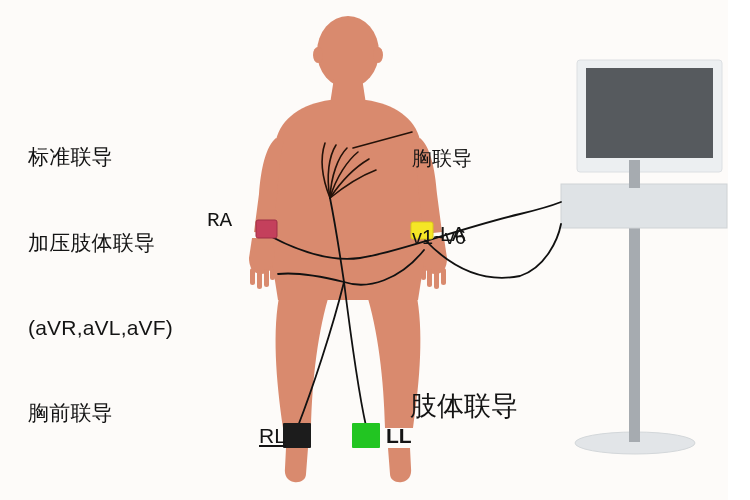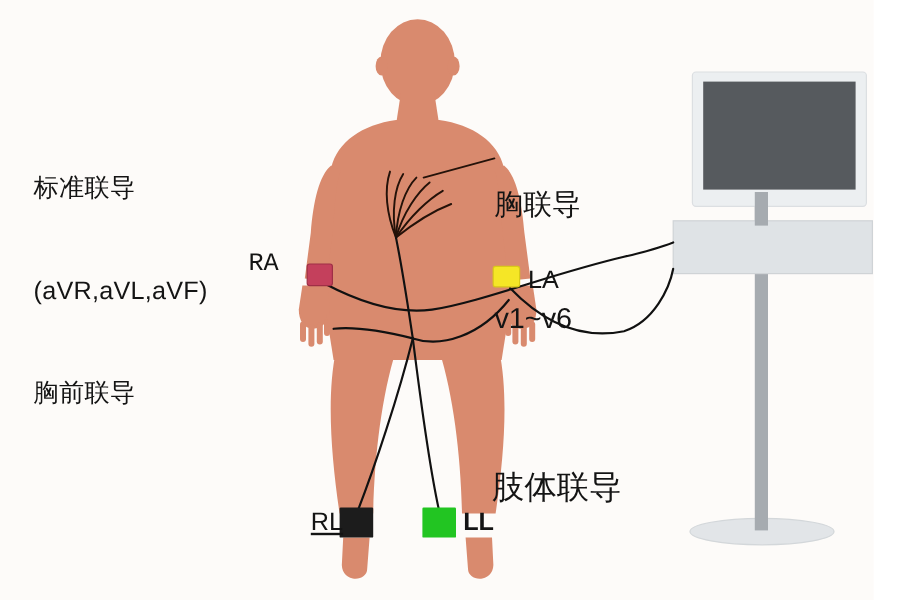--- a/index.html
+++ b/index.html
@@ -33,21 +33,21 @@
   #legend-block {
     left: 28px;
     top: 88px;
     font-size: 21px;
     letter-spacing: 0.2px;
   }
   #legend-block div { margin-bottom: 2px; }
   #chest-lead-label {
     left: 412px;
     top: 92px;
-    font-size: 24px;
+    font-size: 20px;
   }
   #limb-lead-label {
     left: 410px;
     top: 318px;
     font-size: 27px;
   }
   .elabel {
     position: absolute;
     font-size: 21px;
     font-weight: 500;
@@ -185,20 +185,21 @@
     <g>
       <rect x="256" y="220" width="21" height="18" rx="2" fill="#c4405c" stroke="#9f2f46" stroke-width="1"></rect>
       <rect x="411" y="222" width="22" height="17" rx="2" fill="#f5e626" stroke="#d9c918" stroke-width="1"></rect>
       <rect x="283" y="423" width="28" height="25" rx="1" fill="#1c1c1c"></rect>
       <rect x="352" y="423" width="28" height="25" rx="1" fill="#22c522"></rect>
     </g>
   </svg>
 
   <div class="txt" id="legend-block">
     <div>标准联导</div>
+    <div>加压肢体联导</div>
     <div>(aVR,aVL,aVF)</div>
     <div>胸前联导</div>
     
   </div>
 
   <div class="txt" id="chest-lead-label">
     <div>胸联导</div>
     <div>v1~v6</div>
   </div>
 

